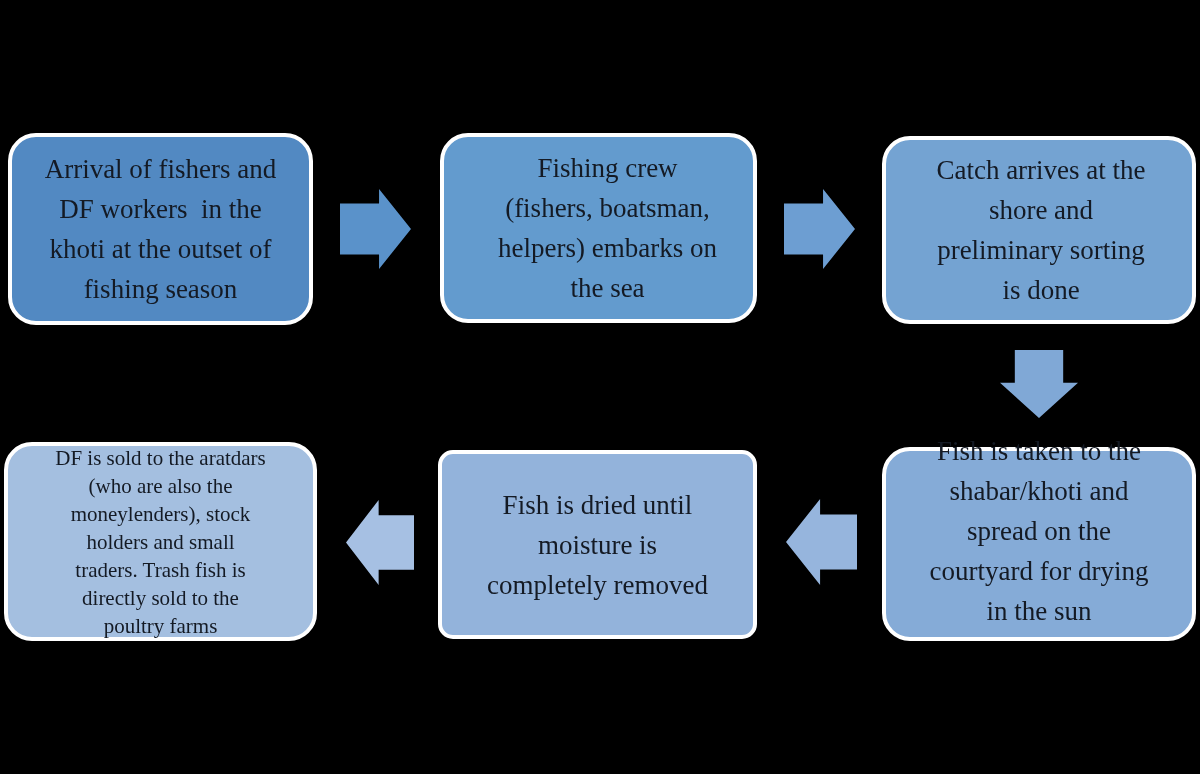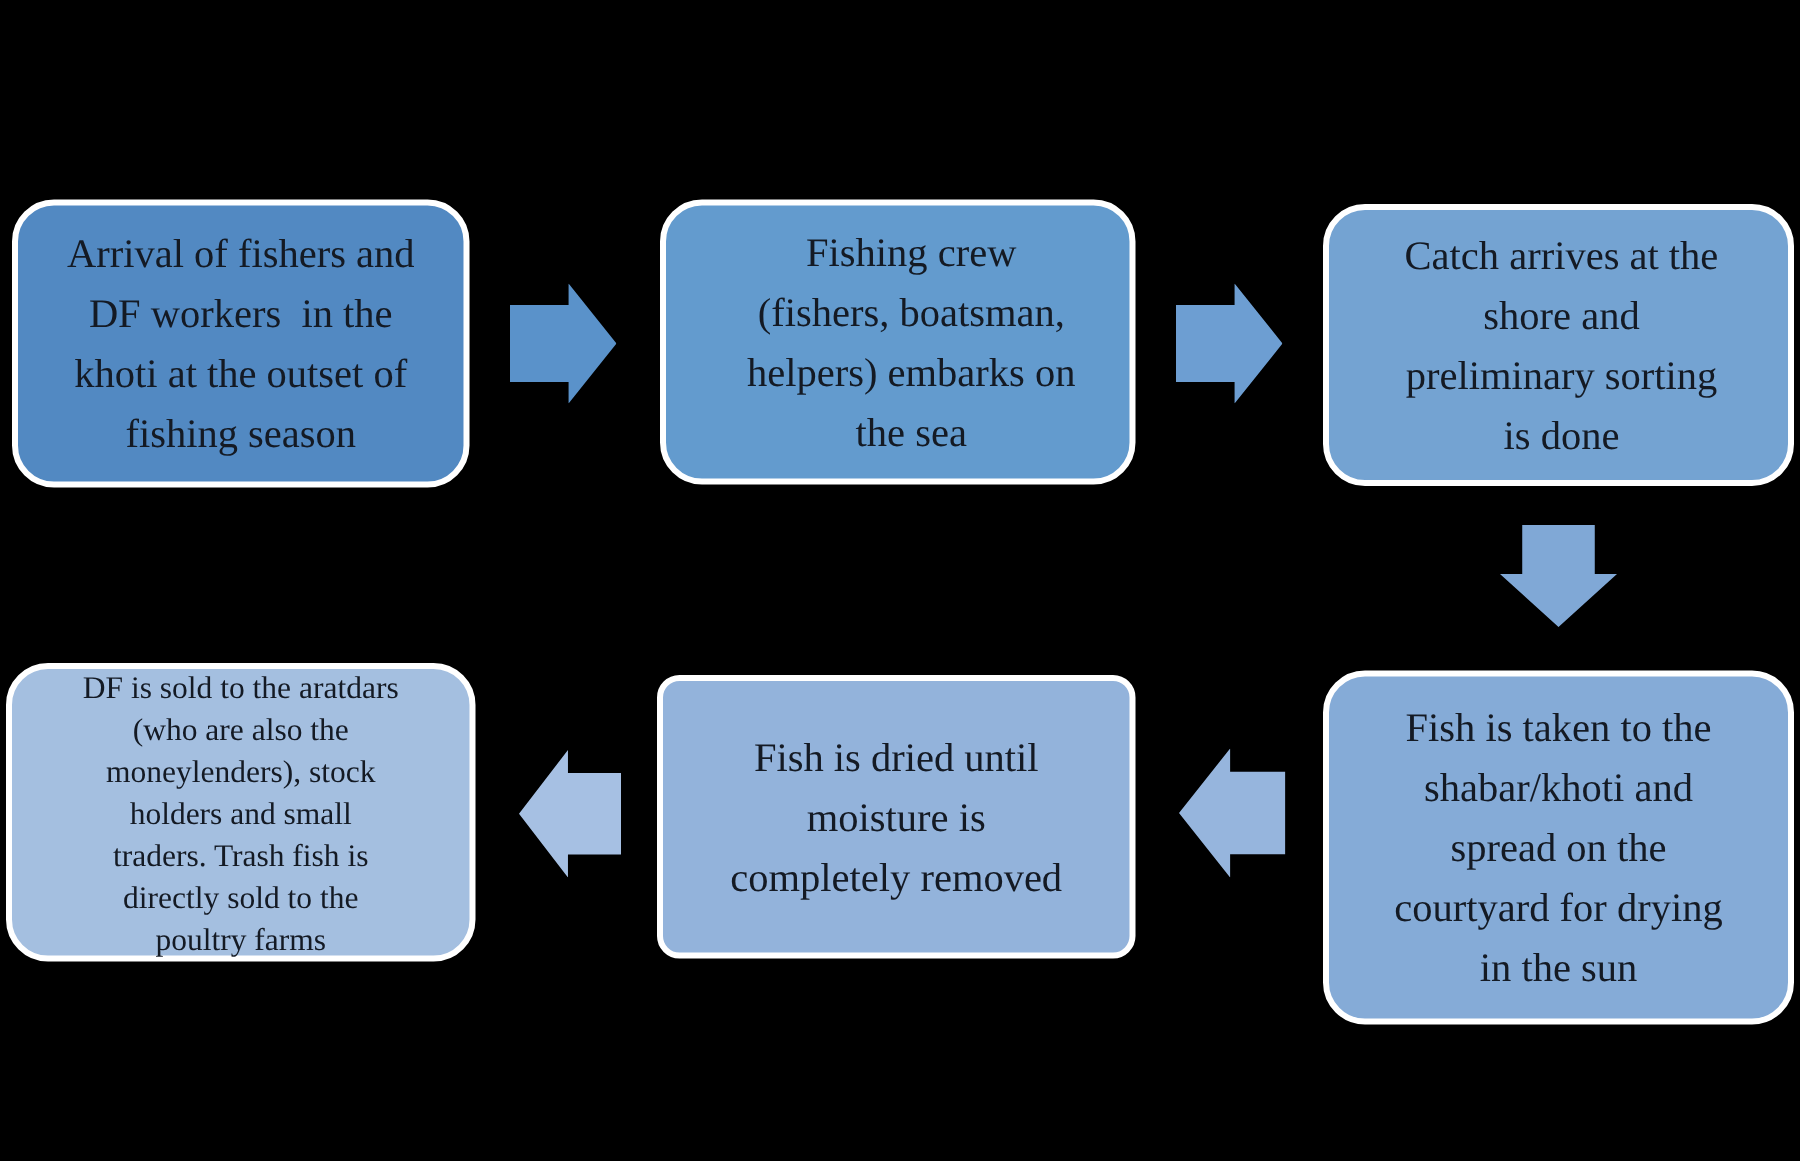--- a/index.html
+++ b/index.html
@@ -47,21 +47,21 @@
     clip-path: polygon(0 50%, 48% 0, 48% 18%, 100% 18%, 100% 82%, 48% 82%, 48% 100%);
   }
   .arrow-down {
     clip-path: polygon(19% 0, 81% 0, 81% 48%, 100% 48%, 50% 100%, 0 48%, 19% 48%);
   }
 
   
   #box1 { left: 8px;   top: 133px; width: 305px; height: 192px; }
   #box2 { left: 440px; top: 133px; width: 317px; height: 190px; padding-left: 28px; }
   #box3 { left: 882px; top: 136px; width: 314px; height: 188px; padding-left: 14px; }
-  #box4 { left: 882px; top: 447px; width: 314px; height: 236px; }
+  #box4 { left: 882px; top: 447px; width: 314px; height: 194px; align-items: flex-end; }
   #box5 { left: 438px; top: 450px; width: 319px; height: 189px; border-radius: 15px; }
   #box6 { left: 4px;   top: 442px; width: 313px; height: 199px; text-align: center; }
 
   #arrowA { left: 340px;  top: 189px; width: 71px; height: 80px; }
   #arrowB { left: 784px;  top: 189px; width: 71px; height: 80px; }
   #arrowV { left: 1000px; top: 350px; width: 78px; height: 68px; }
   #arrowC { left: 786px;  top: 499px; width: 71px; height: 86px; }
   #arrowD { left: 346px;  top: 500px; width: 68px; height: 85px; }
 </style>
 </head>

